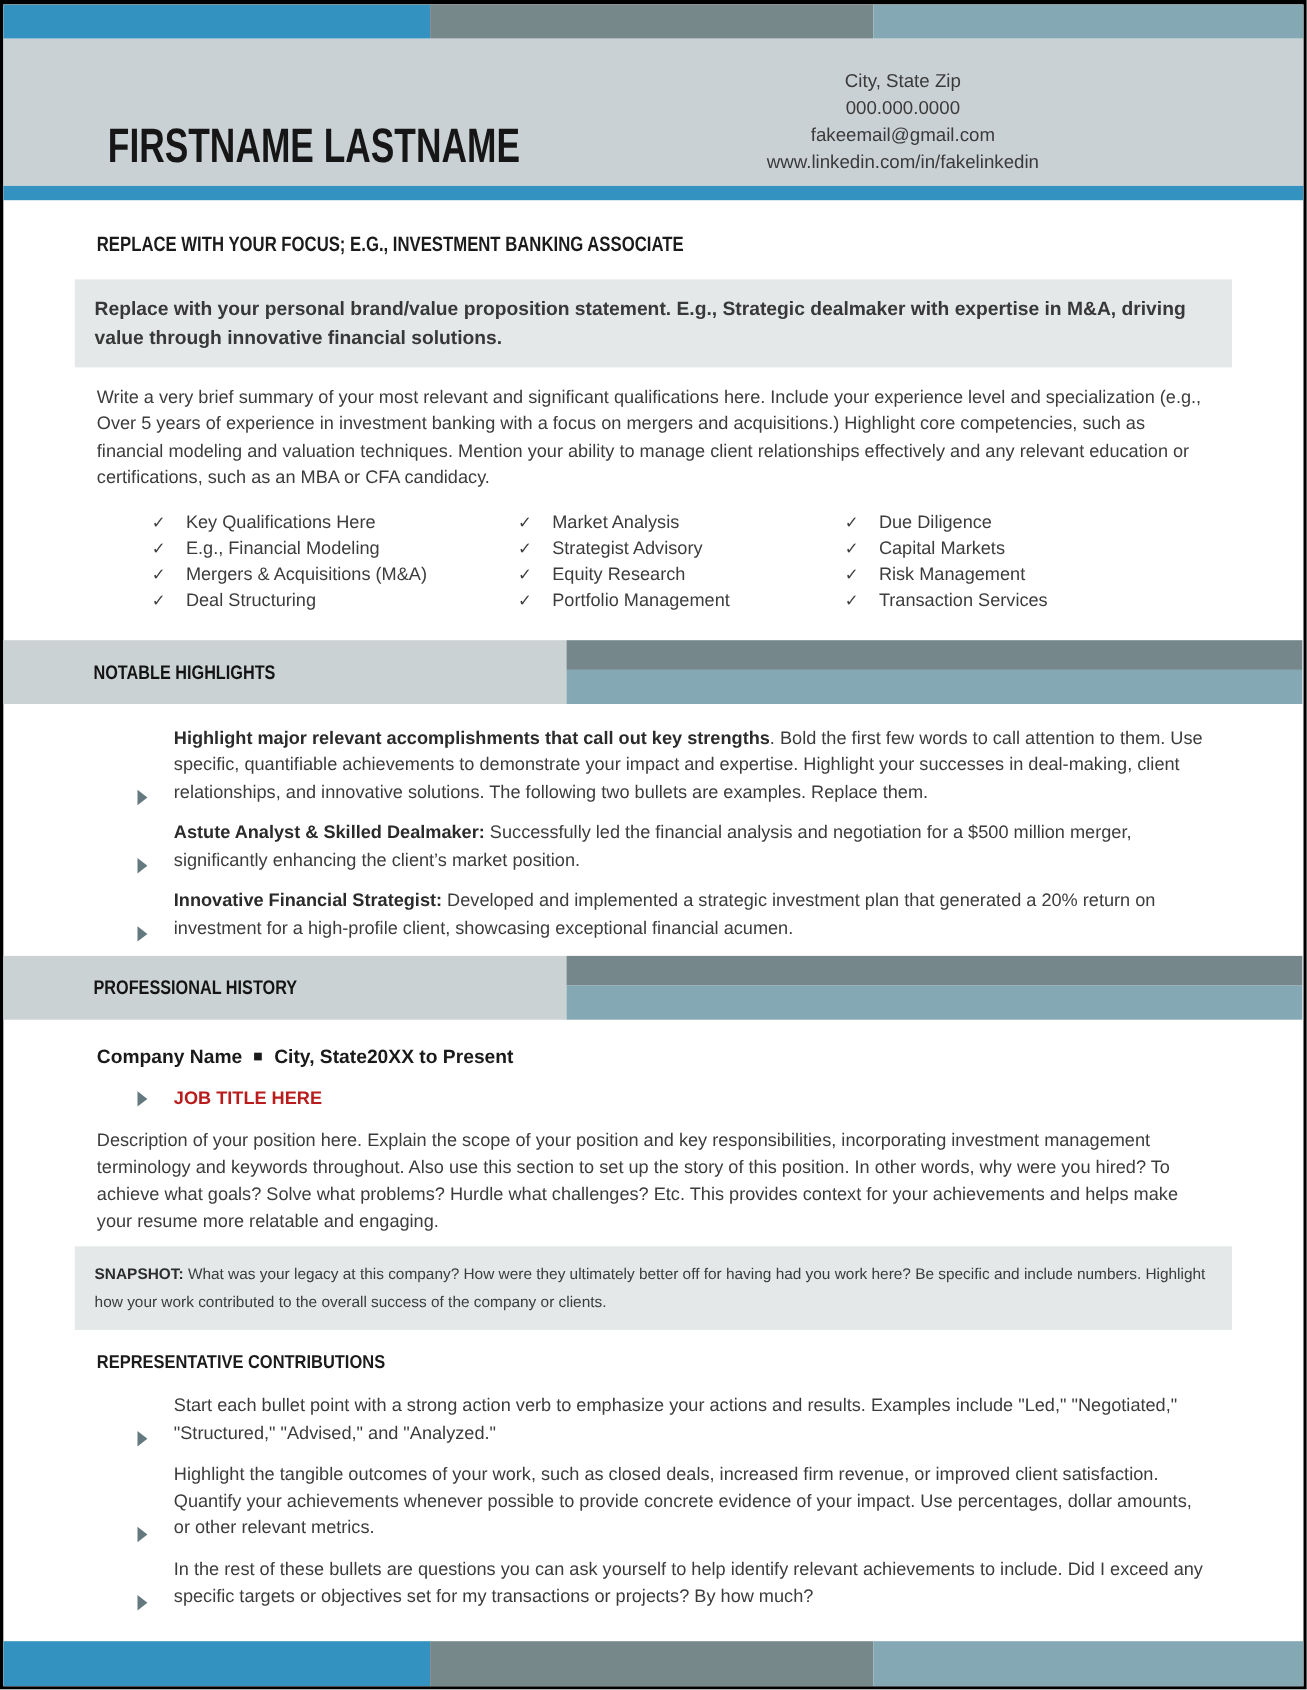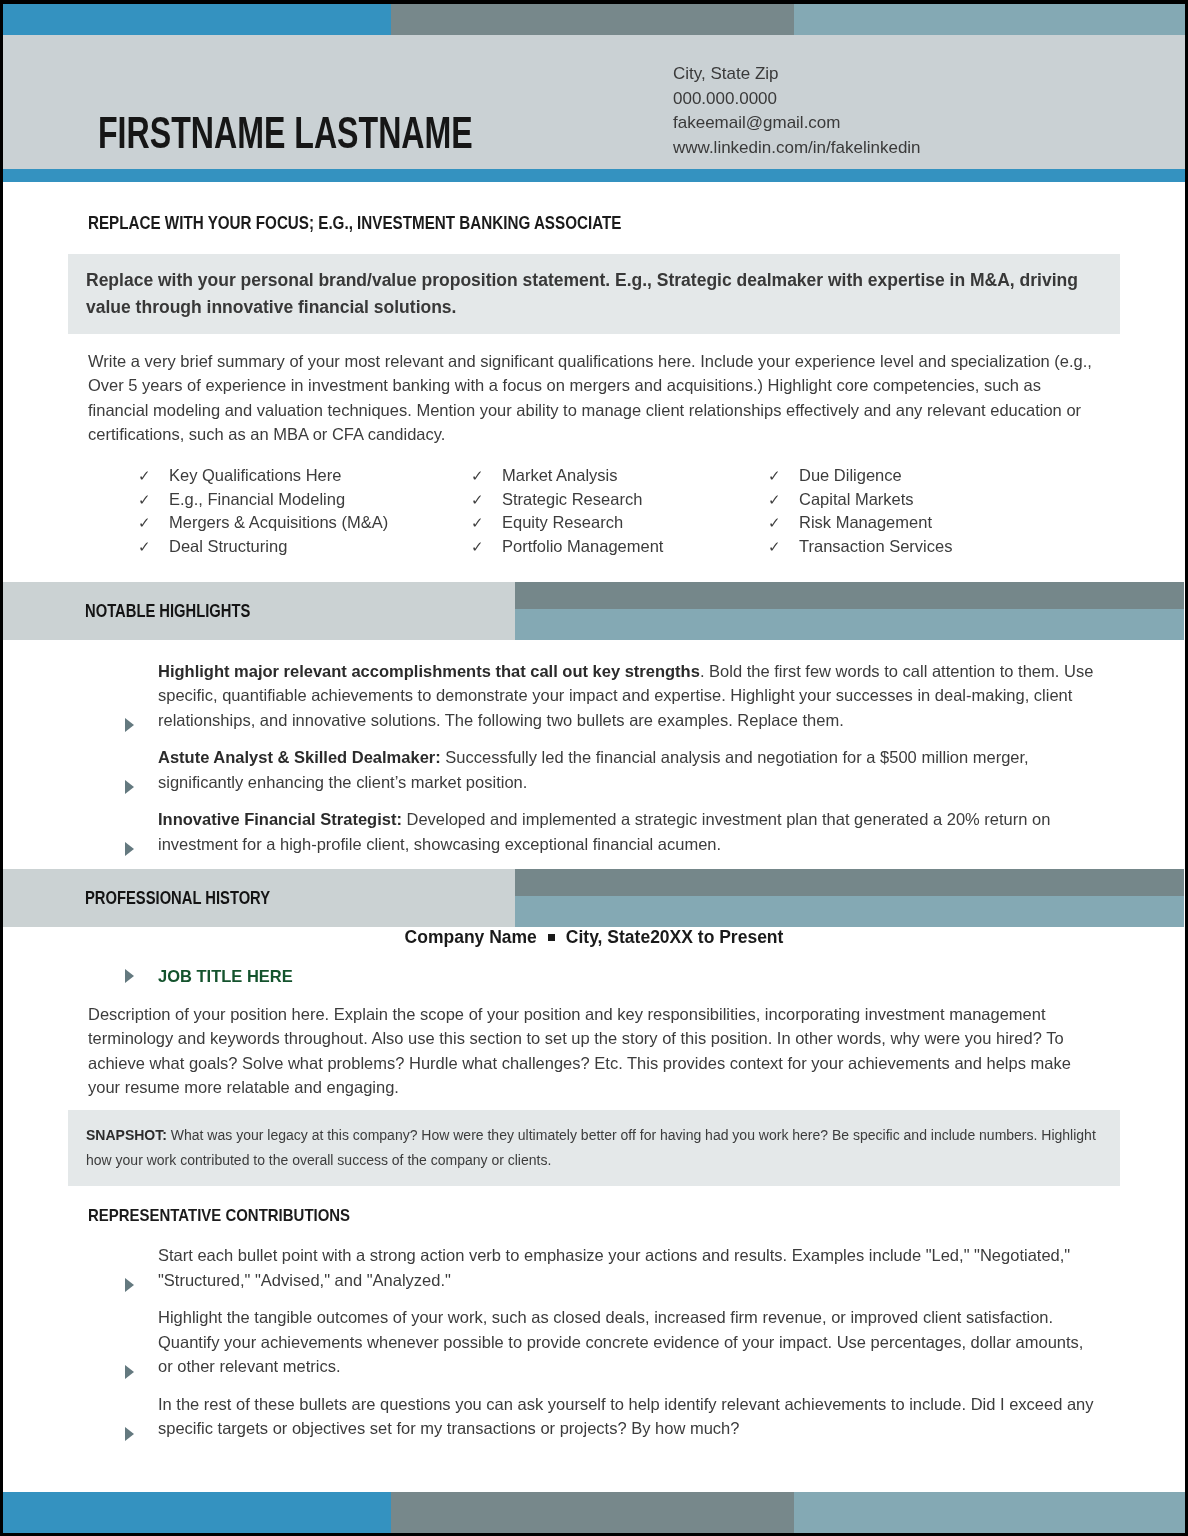--- a/index.html
+++ b/index.html
@@ -13,21 +13,21 @@
   .bar .seg-gray{width:403px;background:#77888b;}
   .bar .seg-lightblue{flex:1;background:#84a9b4;}
   .top-bar{height:31px;}
   .bottom-bar{position:absolute;left:0;bottom:0;height:41px;}
 
   
   .header{height:134px;background:#cad1d4;display:flex;}
   .name{margin:76px 0 0 95px;font-size:44px;font-weight:bold;color:#161616;
         letter-spacing:0px;transform:scaleX(.73);transform-origin:left top;
         display:inline-block;white-space:nowrap;line-height:1;}
-  .contact{position:absolute;left:670px;top:58px;font-size:17px;color:#3a3a3a;line-height:24.5px;}
+  .contact{position:absolute;left:694px;top:58px;font-size:17px;color:#3a3a3a;line-height:24.5px;text-align:center;}
   .accent-strip{height:13px;background:#3492c0;}
 
   .content{padding:0 85px;color:#3c3c3c;font-size:16.5px;line-height:24.5px;}
 
   .condensed{display:inline-block;white-space:nowrap;transform-origin:left center;}
   .focus-heading{margin-top:30px;font-size:19px;font-weight:bold;color:#1b1b1b;line-height:1.2;}
   .focus-heading .condensed{transform:scaleX(.8);}
 
   .graybox{background:#e4e8e9;margin:19px -20px 0 -20px;padding:13px 18px;}
   .brandbox{font-weight:bold;font-size:17.5px;line-height:27px;color:#383838;}
@@ -53,24 +53,24 @@
   .section-title .condensed{transform:scaleX(.82);}
 
   .bullets{margin-top:19px;}
   .bullet{display:flex;margin:0 0 13px 37px;align-items:flex-end;}
   .arrow{flex:0 0 auto;width:0;height:0;margin-top:5px;
          border-top:7px solid transparent;border-bottom:7px solid transparent;
          border-left:9px solid #64797f;}
   .btext{margin-left:24px;}
   .btext b{color:#2b2b2b;}
 
-  .company-row{display:flex;justify-content:center;
+  .company-row{display:flex;justify-content:flex-start;margin-top:23px;
                font-size:17.5px;font-weight:bold;color:#1a1a1a;line-height:1.2;}
   .sepsq{display:inline-block;width:7px;height:7px;background:#1a1a1a;margin:0 11px 2px 11px;vertical-align:middle;}
-  .jobtitle-row{display:flex;margin:16px 0 0 37px;font-weight:bold;color:#14532d;}
+  .jobtitle-row{display:flex;margin:16px 0 0 37px;font-weight:bold;color:#b91c1c;}
   .desc{margin-top:13px;}
 
   .contrib-heading{margin-top:18px;font-size:17px;font-weight:bold;color:#1b1b1b;}
   .contrib-heading .condensed{transform:scaleX(.88);}
   .contrib-bullets{margin-top:15px;}
 </style>
 </head>
 <body>
 
 <div class="frame">
@@ -125,21 +125,21 @@
               <span>Deal Structuring</span>
             </div>
         </div>
         <div class="col col2">
           <div class="skill">
               <span class="check">✓</span>
               <span>Market Analysis</span>
             </div>
           <div class="skill">
               <span class="check">✓</span>
-              <span>Strategic Research</span>
+              <span>Strategist Advisory</span>
             </div>
           <div class="skill">
               <span class="check">✓</span>
               <span>Equity Research</span>
             </div>
           <div class="skill">
               <span class="check">✓</span>
               <span>Portfolio Management</span>
             </div>
         </div>

